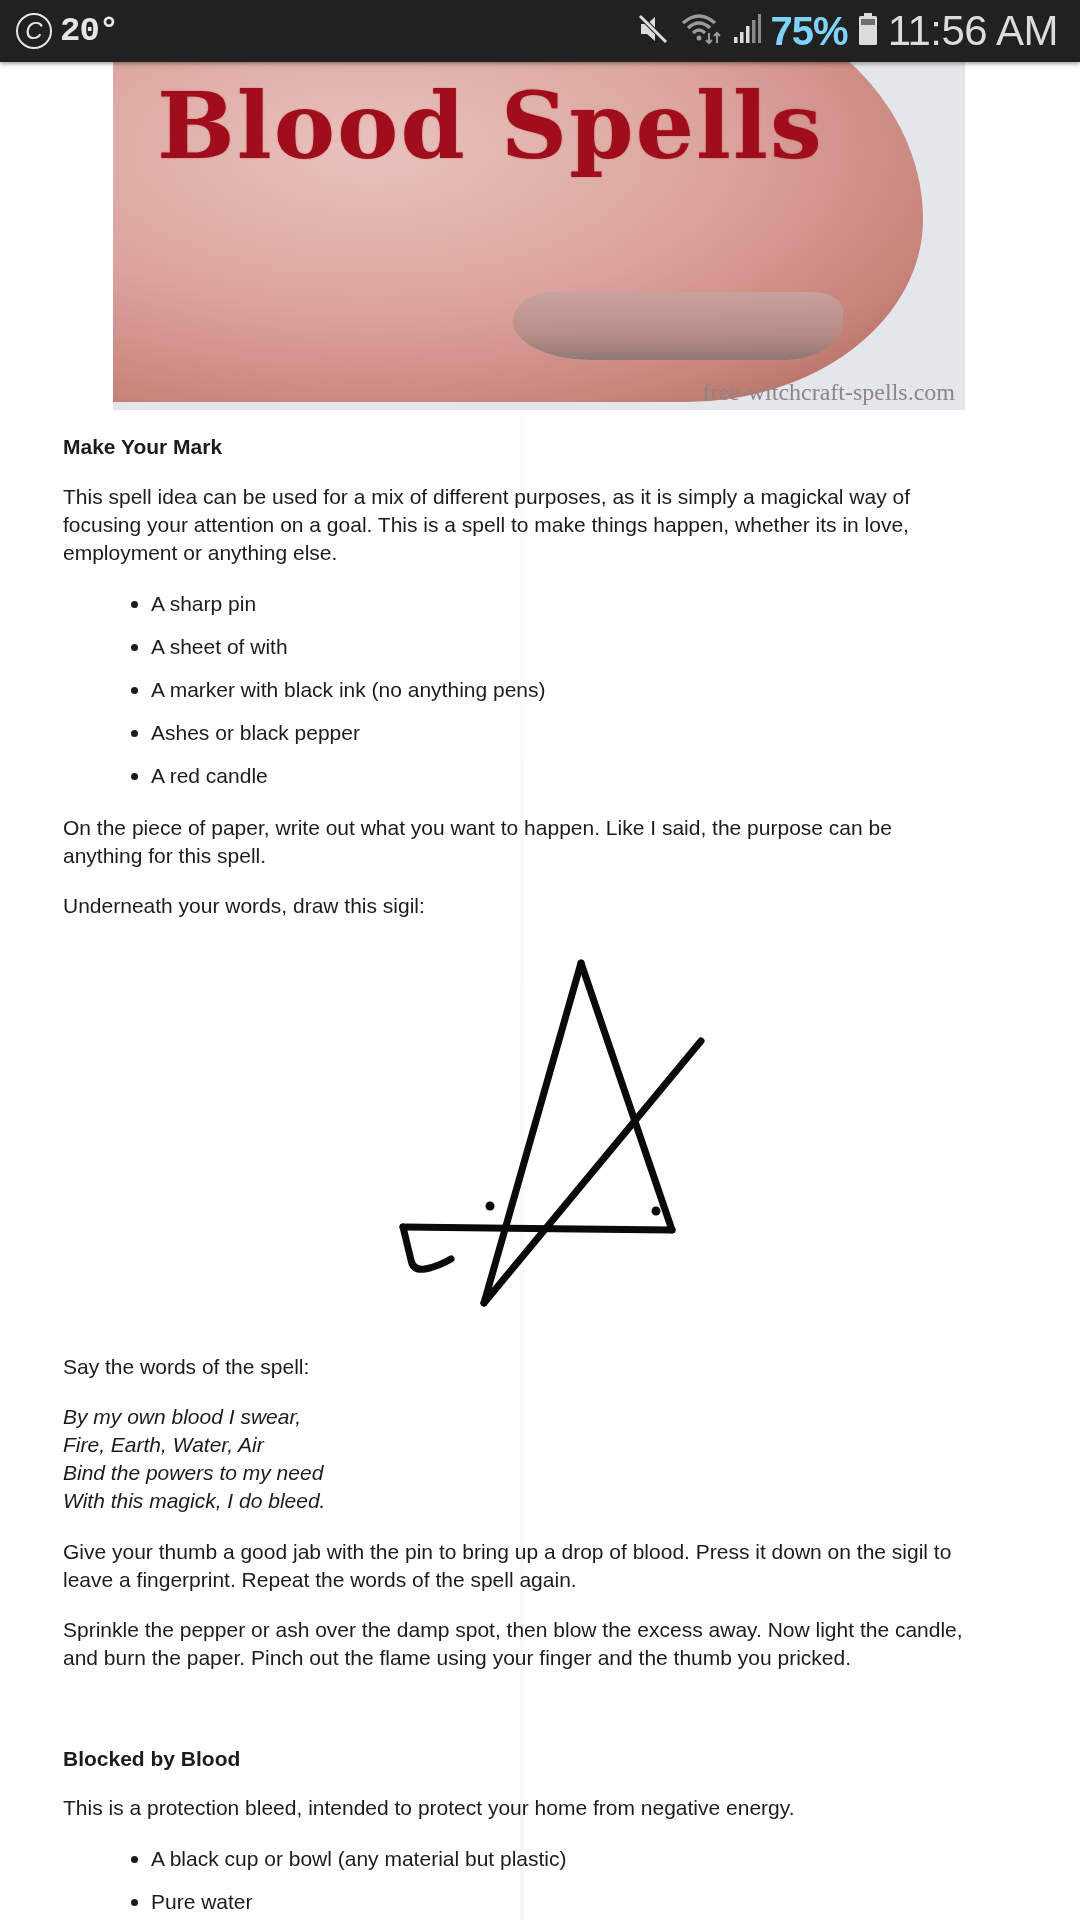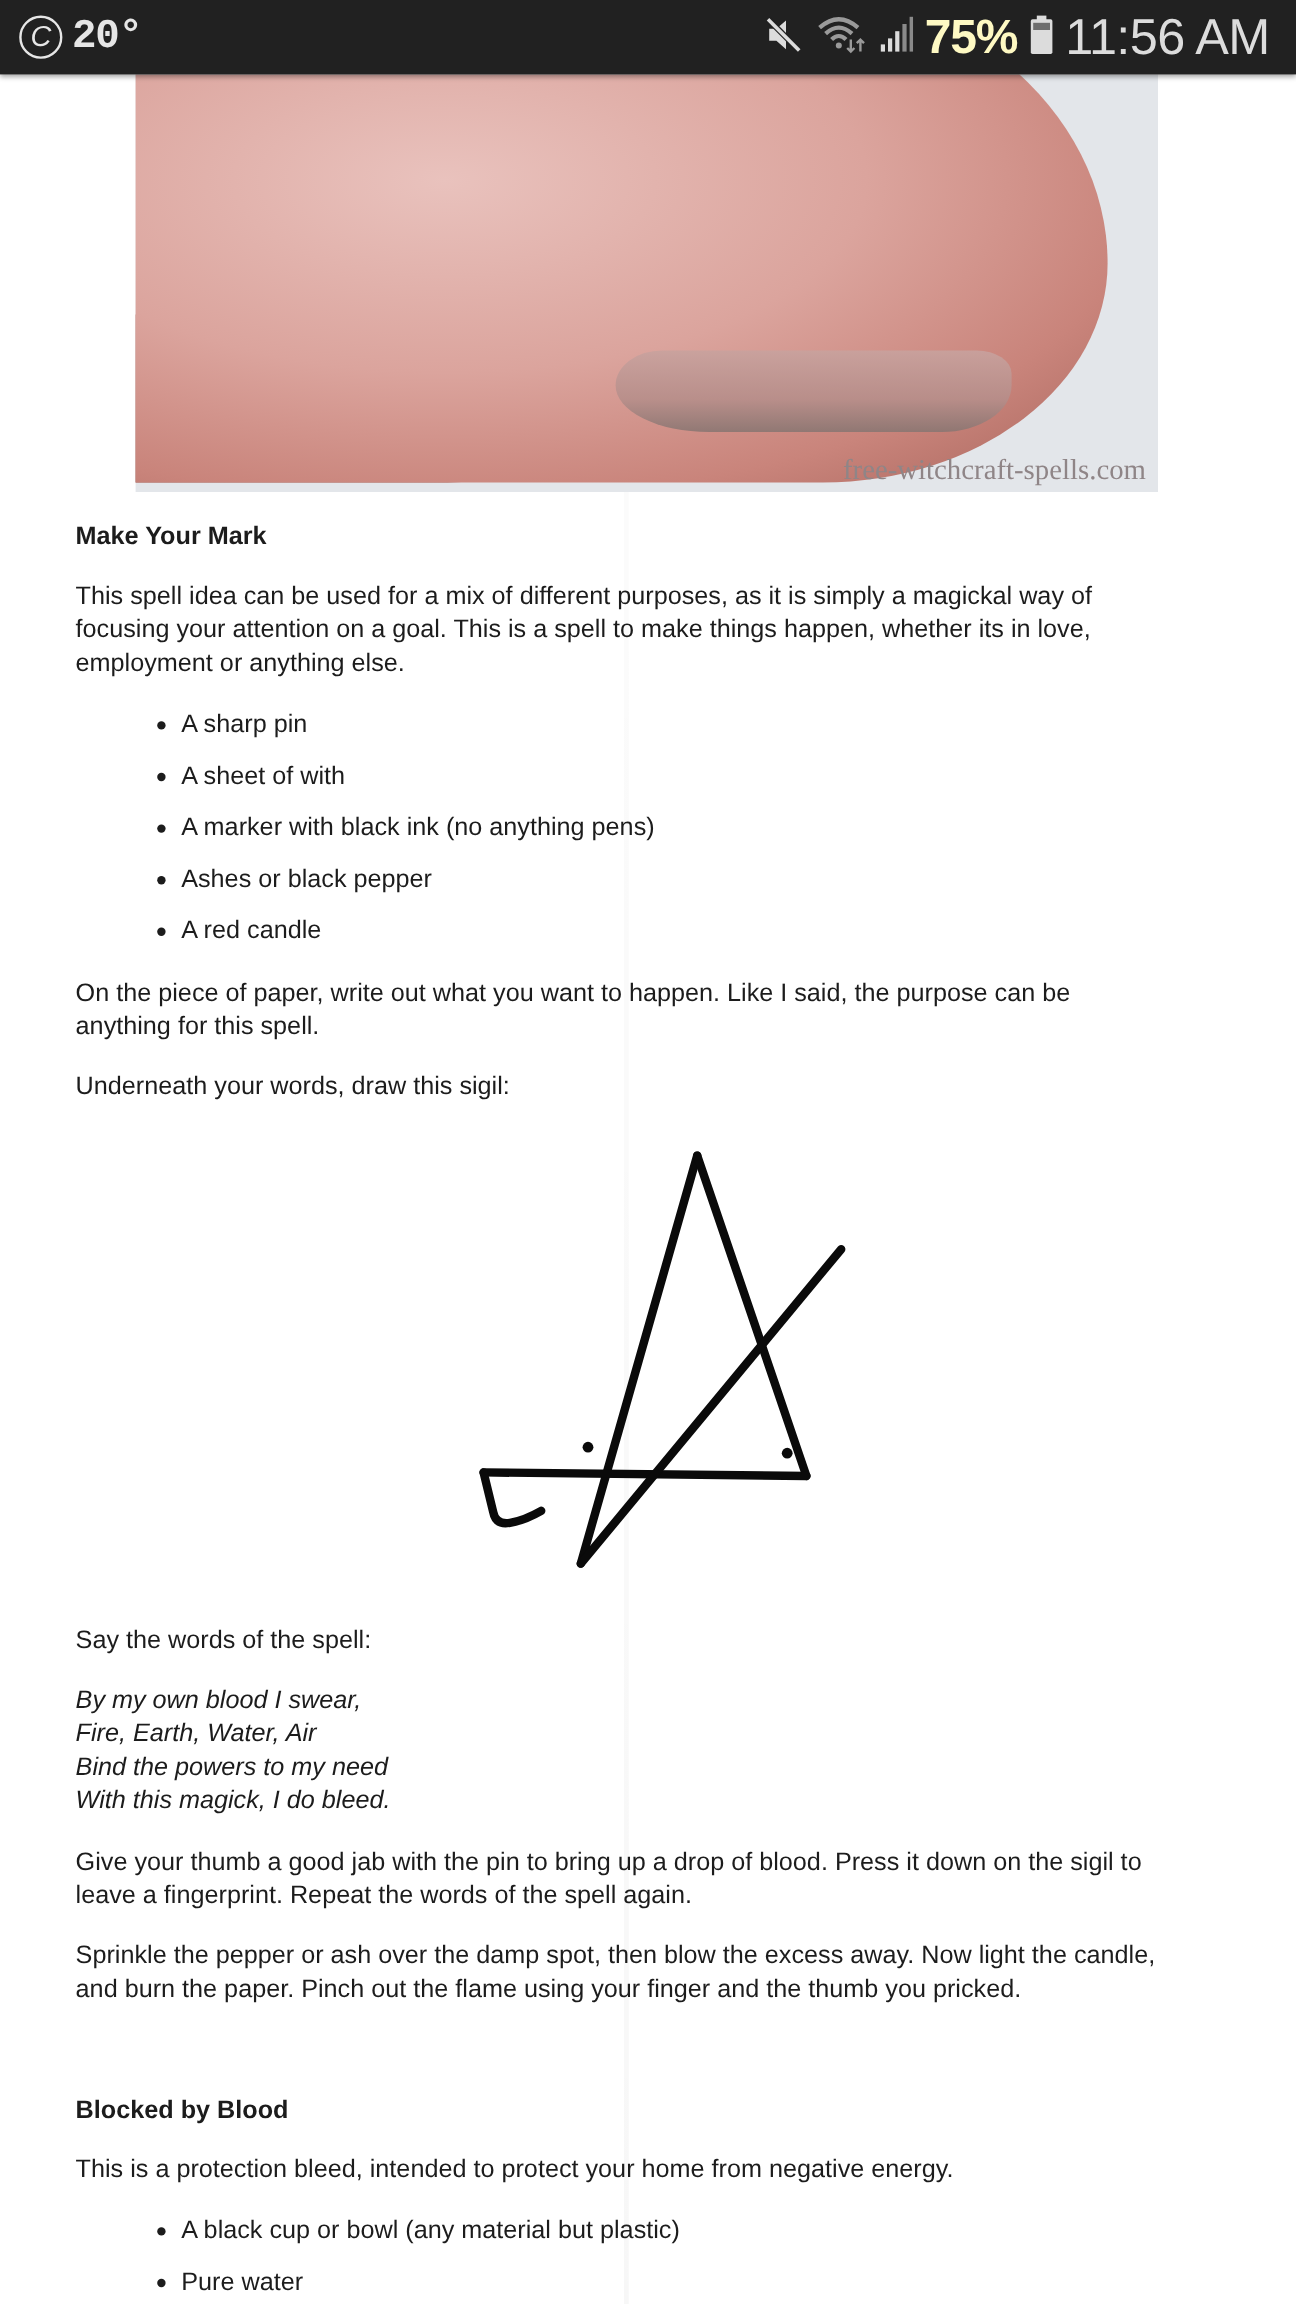--- a/index.html
+++ b/index.html
@@ -17,21 +17,21 @@
     z-index: 10;
   }
   .sb-left { position: absolute; left: 16px; top: 10px; height: 42px; display: flex; align-items: center; gap: 8px; }
   .copyright-circle {
     width: 36px; height: 36px; border: 2.5px solid #e6e6e6; border-radius: 50%;
     box-sizing: border-box; display: flex; align-items: center; justify-content: center;
     font-size: 24px; font-style: italic; line-height: 1;
   }
   .sb-temp { font-size: 34px; font-weight: bold; letter-spacing: -1px; font-family: Liberation Mono, monospace; }
   .sb-right { position: absolute; right: 22px; top: 8px; height: 46px; display: flex; align-items: center; gap: 10px; }
-  .sb-battery-pct { font-size: 40px; font-weight: bold; letter-spacing: -1px; color: #fef9c3; }
+  .sb-battery-pct { font-size: 40px; font-weight: bold; letter-spacing: -1px; color: #7dd3fc; }
   .sb-time { font-size: 42px; color: #dcdcdc; letter-spacing: -0.5px; }
   .sb-icon { display: inline-block; }
 
   
   .banner {
     position: absolute; left: 113px; top: 62px; width: 852px; height: 348px;
     background: #e3e6ea; overflow: hidden;
   }
   .thumb {
     position: absolute; left: -40px; top: -80px; width: 850px; height: 420px;
@@ -116,20 +116,21 @@
       </svg>
     </span>
     <span class="sb-time">11:56 AM</span>
   </div>
 </div>
 
 <div class="banner">
   <div class="thumb-lower"></div>
   <div class="thumb"></div>
   <div class="nail"></div>
+  <div class="banner-title">Blood Spells</div>
   <div class="banner-watermark">free-witchcraft-spells.com</div>
 </div>
 
 <div class="scroll-ghost"></div>
 
 <div class="article">
 
   <p class="txt heading" style="top:433px">Make Your Mark</p>
 
   <p class="txt" style="top:483px">This spell idea can be used for a mix of different purposes, as it is simply a magickal way of</p>

